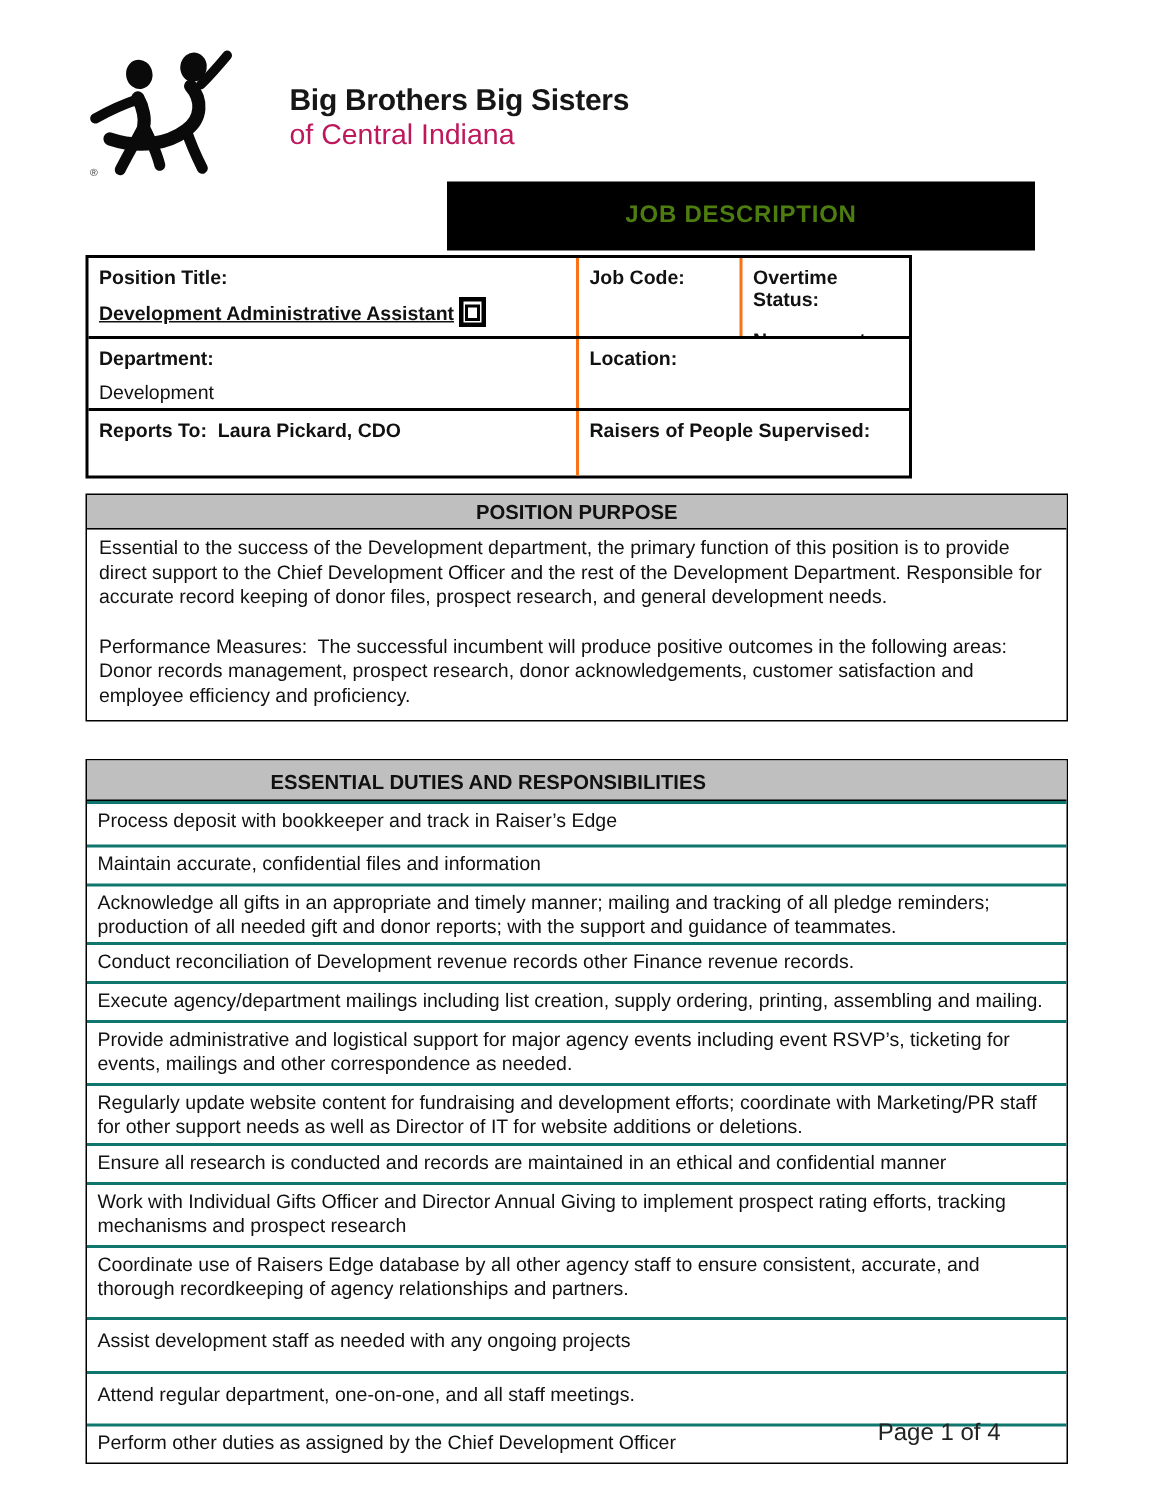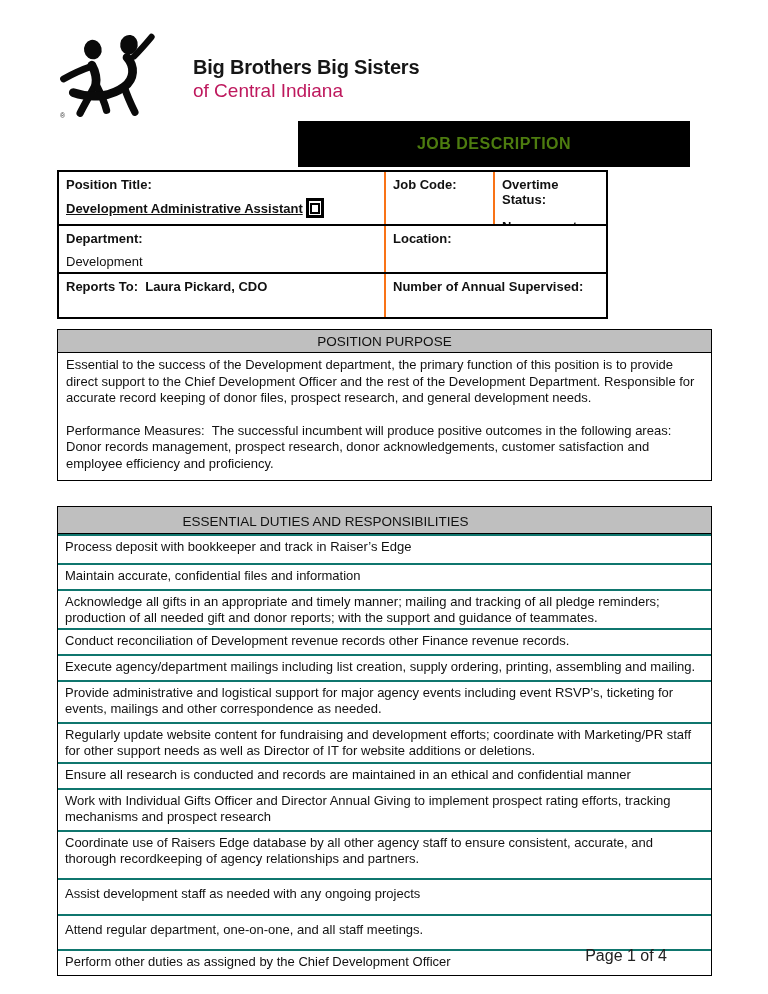--- a/index.html
+++ b/index.html
@@ -38,21 +38,21 @@
     display:inline-block;width:12px;height:14px;border:3px solid #000;
     vertical-align:-5px;margin-left:3px;position:relative;background:#fff;
   }
   .doc-checkbox .inner{
     position:absolute;left:1px;top:2px;width:6px;height:7px;border:2px solid #000;background:#fff;
   }
   
   .section{position:absolute;left:57px;width:655px;border:1px solid #000;box-sizing:border-box;}
   .section-header{
     background:#bfbfbf;border-bottom:1px solid #000;text-align:center;
-    font-weight:normal;font-size:13.5px;color:#111;
+    font-weight:bold;font-size:13.5px;color:#111;
   }
   .purpose{top:329px;}
   .purpose .section-header{padding:4px 0 3px;}
   .purpose-body{padding:4px 8px 8px;font-size:13px;line-height:16.5px;}
   .purpose-body p{margin:0;white-space:pre-wrap;}
   .purpose-body p + p{margin-top:16px;}
   
   .duties{top:506px;}
   .duties .section-header{padding:7px 118px 4px 0;}
   .duty-row{border-top:2px solid #0f766e;padding:3px 7px 5px;font-size:13px;line-height:16px;}
@@ -117,21 +117,21 @@
       </div>
       <div class="cell">
         <div class="lbl">Location:</div>
       </div>
     </div>
     <div class="info-row r3">
       <div class="cell">
         <div class="reports-line"><span>Reports To:</span>&nbsp;&nbsp;<span>Laura Pickard, CDO</span></div>
       </div>
       <div class="cell">
-        <div class="lbl">Number of Annual Supervised:</div>
+        <div class="lbl">Raisers of People Supervised:</div>
       </div>
     </div>
   </div>
 
   <div class="section purpose">
     <div class="section-header">POSITION PURPOSE</div>
     <div class="purpose-body">
       <p>Essential to the success of the Development department, the primary function of this position is to provide direct support to the Chief Development Officer and the rest of the Development Department. Responsible for accurate record keeping of donor files, prospect research, and general development needs.</p>
       <p>Performance Measures:  The successful incumbent will produce positive outcomes in the following areas: Donor records management, prospect research, donor acknowledgements, customer satisfaction and employee efficiency and proficiency.</p>
     </div>

